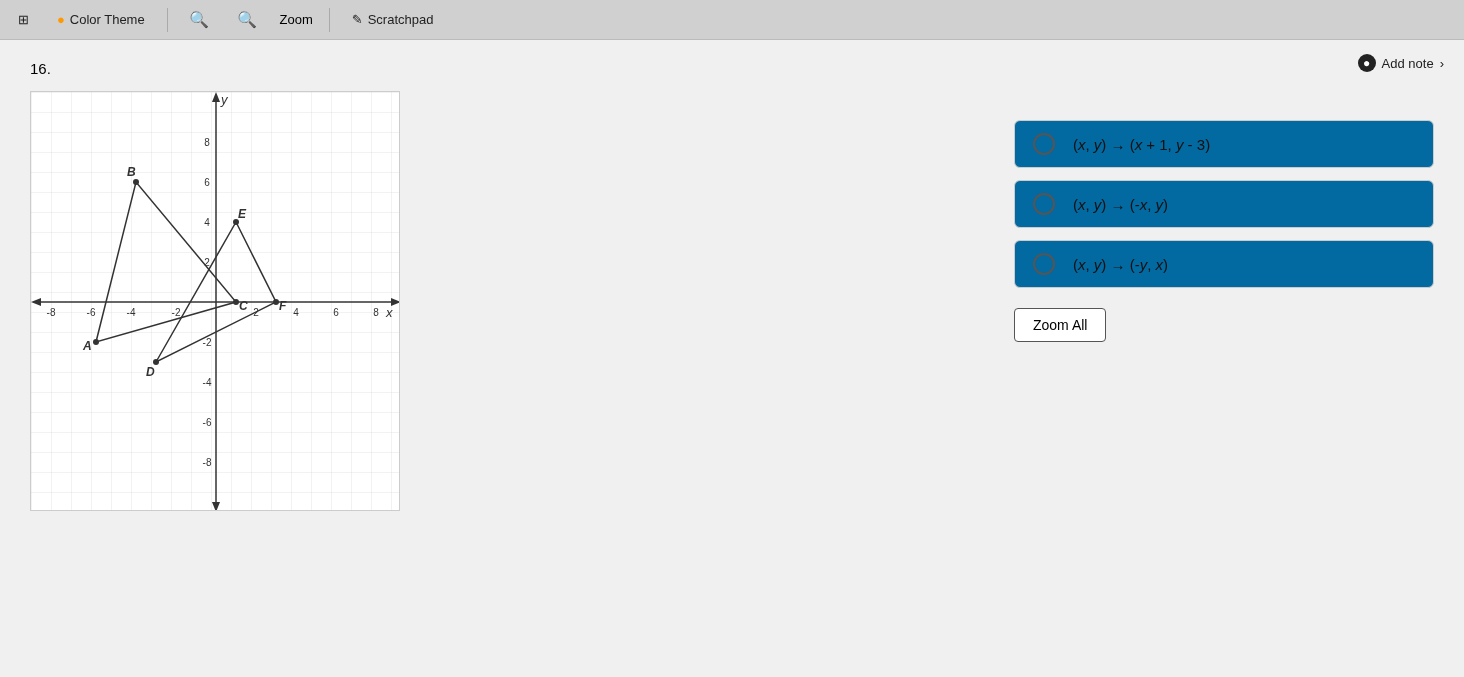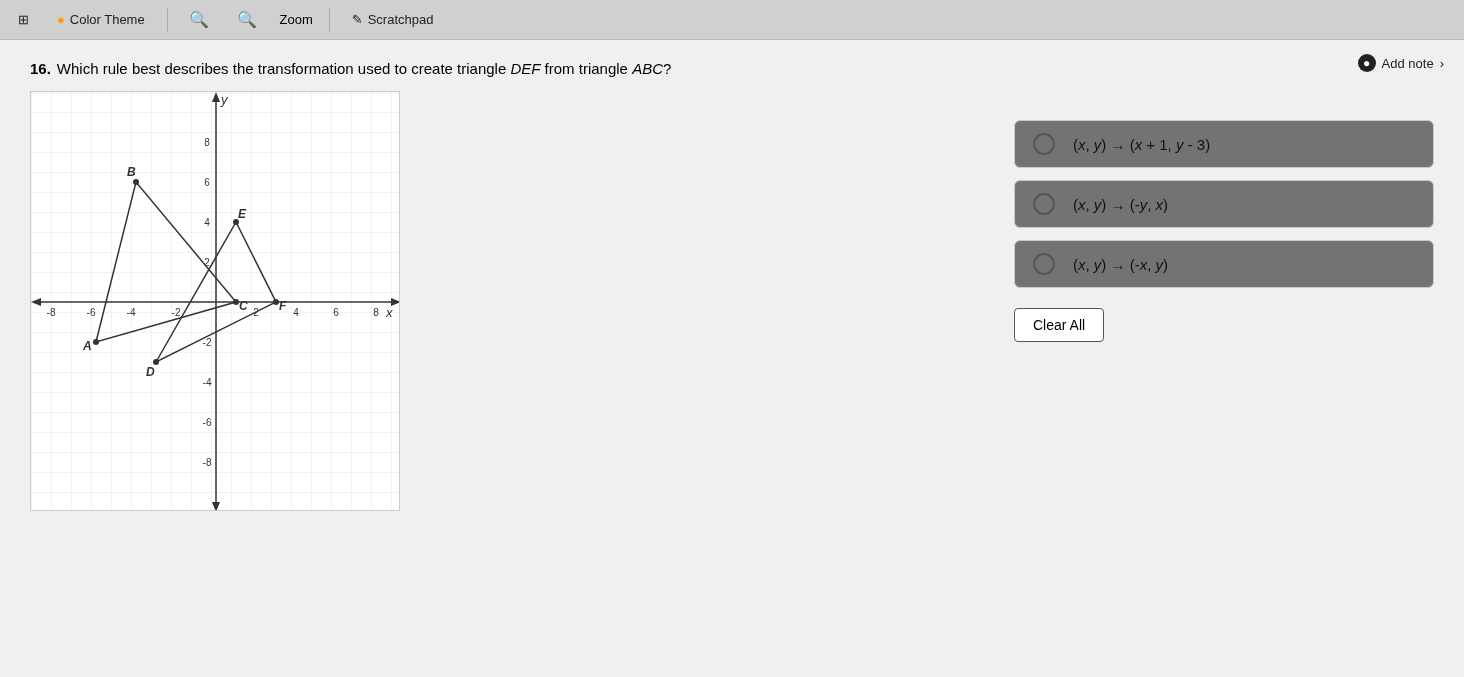--- a/index.html
+++ b/index.html
@@ -80,21 +80,21 @@
     .options-section {
       width: 420px;
       display: flex;
       flex-direction: column;
       gap: 12px;
       padding-top: 60px;
     }
     .option-box {
       display: flex;
       align-items: center;
-      background: #737373;
+      background: #0369a1;
       border: 1px solid #ccc;
       border-radius: 6px;
       padding: 12px 18px;
       gap: 18px;
       cursor: pointer;
     }
     .option-radio {
       width: 22px;
       height: 22px;
       border-radius: 50%;
@@ -160,24 +160,21 @@
 <div class="main">
 
   <div class="add-note-btn">
     <div class="add-note-circle">●</div>
     <span>Add note</span>
     <span>›</span>
   </div>
 
   <div class="question-section">
     <div style="display:flex; gap:6px; margin-bottom:14px; font-size:15px; flex-wrap:wrap;">
-      <span style="font-weight:bold;">16.</span>
-      <span>
-        Which rule best describes the transformation used to create triangle <i>DEF</i> from triangle <i>ABC</i>?
-      </span>
+      <span style="font-weight:normal;">16.</span>
     </div>
 
     <div class="graph-wrap">
       <svg width="370" height="420" style="background:white; border:1px solid #ccc;">
 
         <defs>
           <pattern id="smallgrid" width="20" height="20" patternUnits="userSpaceOnUse">
             <path d="M 20 0 L 0 0 0 20" fill="none" stroke="#ccc" stroke-width="0.5"></path>
           </pattern>
           <pattern id="grid" width="20" height="20" patternUnits="userSpaceOnUse">
@@ -244,24 +241,24 @@
   <div class="options-section">
 
     <div class="option-box">
       <div class="option-radio"></div>
       <span class="option-text">(<i>x</i>, <i>y</i>) → (<i>x</i> + 1, <i>y</i> - 3)</span>
     </div>
 
 
     <div class="option-box">
       <div class="option-radio"></div>
-      <span class="option-text">(<i>x</i>, <i>y</i>) → (-<i>y</i>, <i>x</i>)</span>
+      <span class="option-text">(<i>x</i>, <i>y</i>) → (-<i>x</i>, <i>y</i>)</span>
     </div>
 
     <div class="option-box">
       <div class="option-radio"></div>
-      <span class="option-text">(<i>x</i>, <i>y</i>) → (-<i>x</i>, <i>y</i>)</span>
-    </div>
-
-    <div class="clear-all-btn">Clear All</div>
+      <span class="option-text">(<i>x</i>, <i>y</i>) → (-<i>y</i>, <i>x</i>)</span>
+    </div>
+
+    <div class="clear-all-btn">Zoom All</div>
 
   </div>
 </div>
 
 </body></html>

